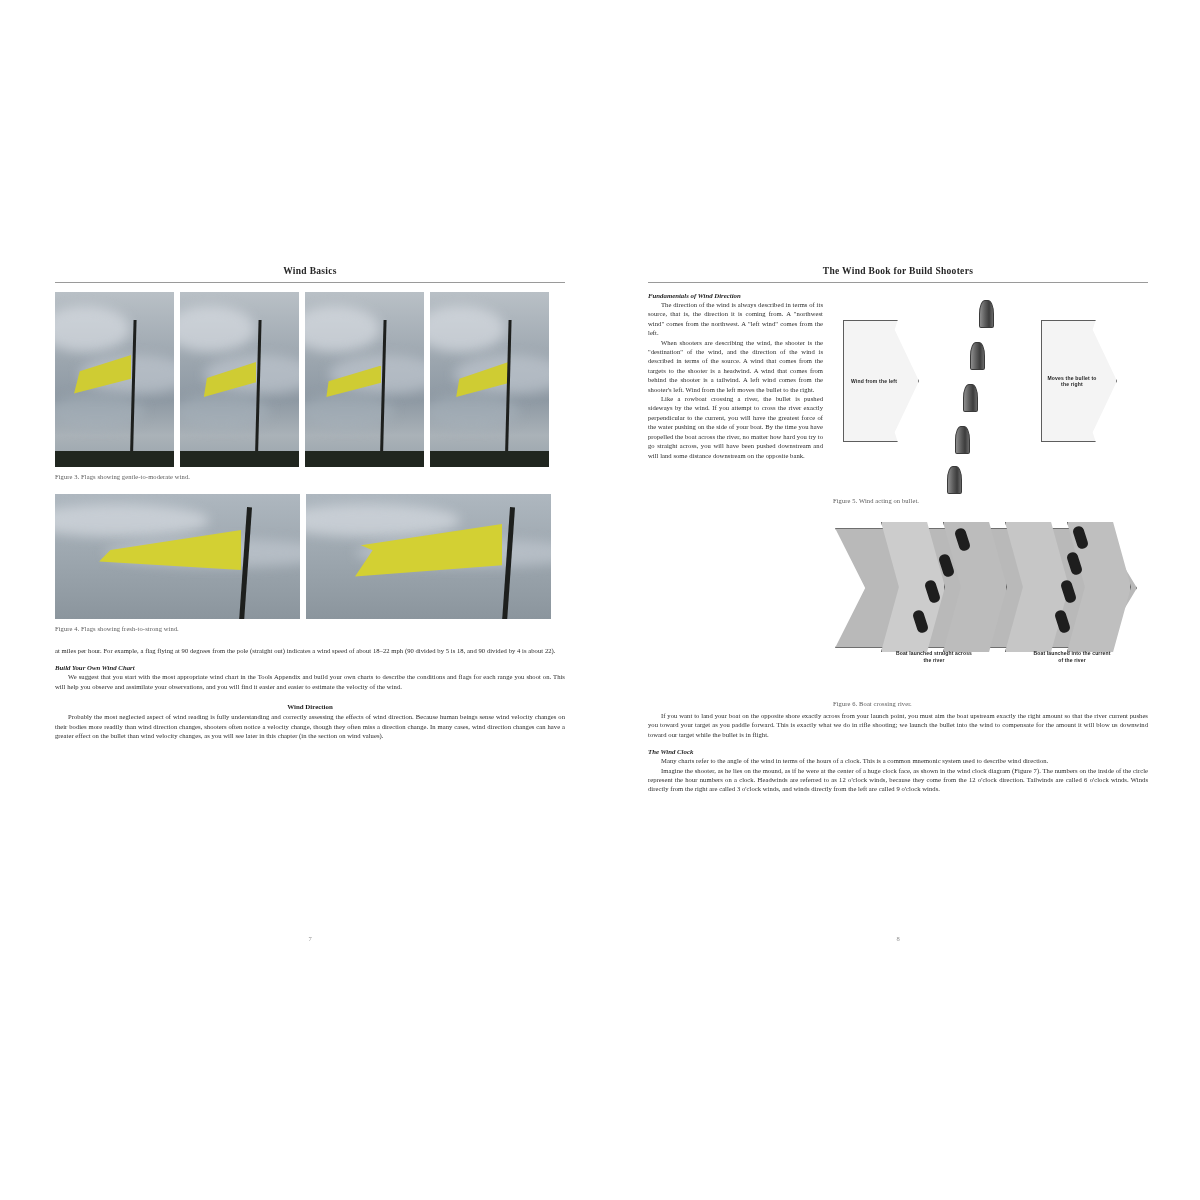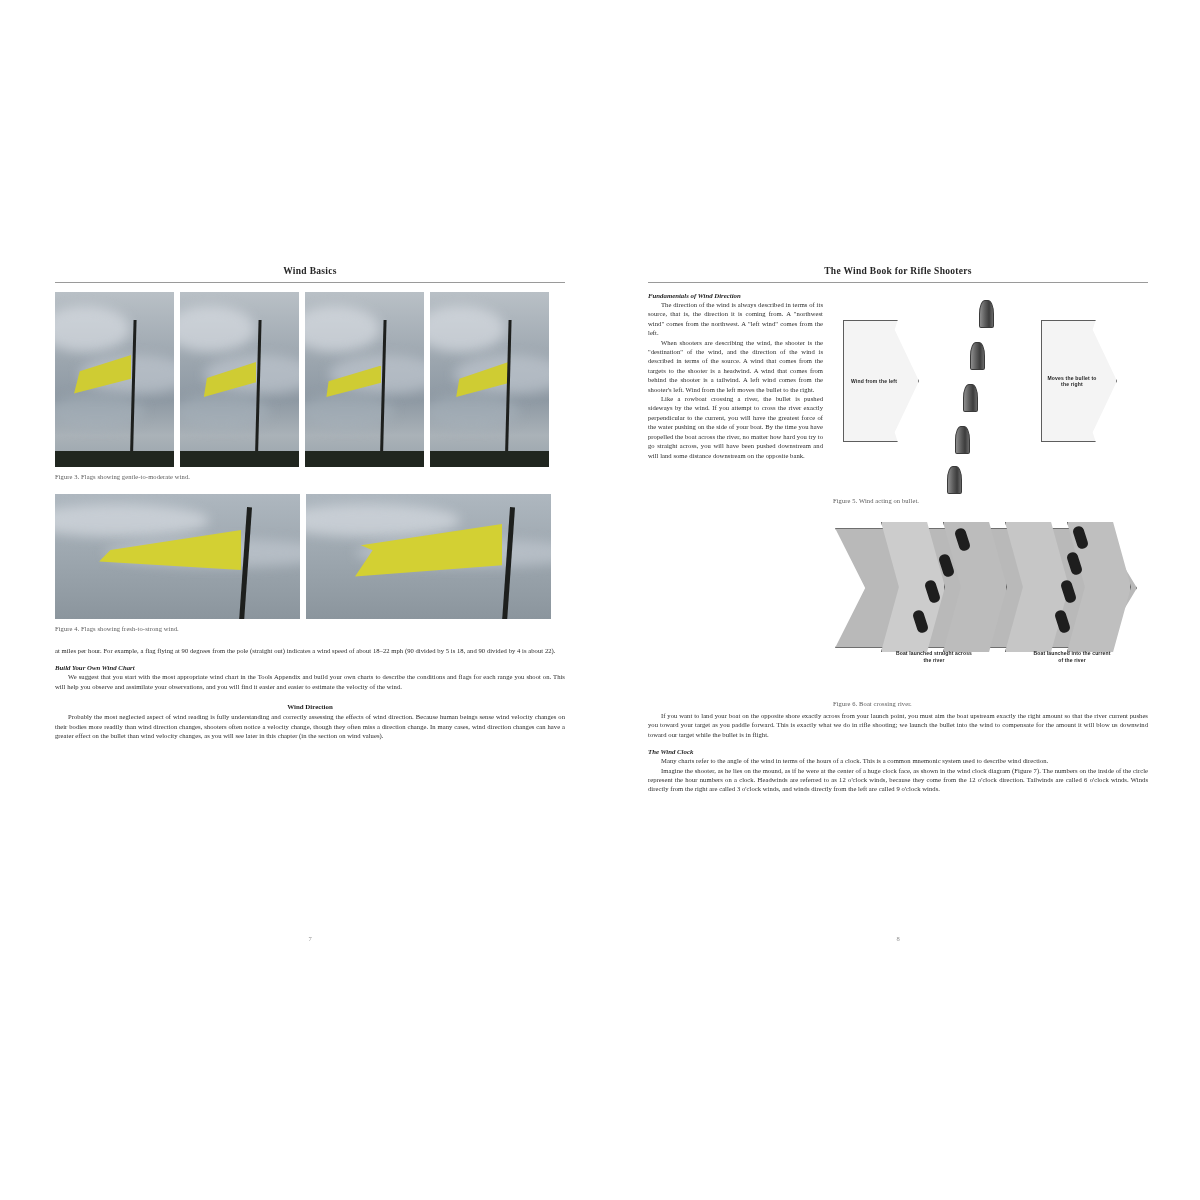--- a/index.html
+++ b/index.html
@@ -322,21 +322,21 @@
 
       <div class="center-head">Wind Direction</div>
       <p class="indent">Probably the most neglected aspect of wind reading is fully understanding and correctly assessing the effects of wind direction. Because human beings sense wind velocity changes on their bodies more readily than wind direction changes, shooters often notice a velocity change, though they often miss a direction change. In many cases, wind direction changes can have a greater effect on the bullet than wind velocity changes, as you will see later in this chapter (in the section on wind values).</p>
     </div>
 
     <div class="folio">7</div>
   </div>
 
   <div class="page page-right">
 
-    <div class="running-head">The Wind Book for Rifle Shooters</div>
+    <div class="running-head">The Wind Book for Build Shooters</div>
     <div class="rule"></div>
 
     <div class="rp-top">
       <div class="rp-col-text body-text">
         <div class="sub-head" style="margin-top:0">Fundamentals of Wind Direction</div>
         <p class="indent">The direction of the wind is always described in terms of its source, that is, the direction it is coming from. A "northwest wind" comes from the northwest. A "left wind" comes from the left.</p>
         <p class="indent">When shooters are describing the wind, the shooter is the "destination" of the wind, and the direction of the wind is described in terms of the source. A wind that comes from the targets to the shooter is a headwind. A wind that comes from behind the shooter is a tailwind. A left wind comes from the shooter's left. Wind from the left moves the bullet to the right.</p>
         <p class="indent">Like a rowboat crossing a river, the bullet is pushed sideways by the wind. If you attempt to cross the river exactly perpendicular to the current, you will have the greatest force of the water pushing on the side of your boat. By the time you have propelled the boat across the river, no matter how hard you try to go straight across, you will have been pushed downstream and will land some distance downstream on the opposite bank.</p>
       </div>
 

